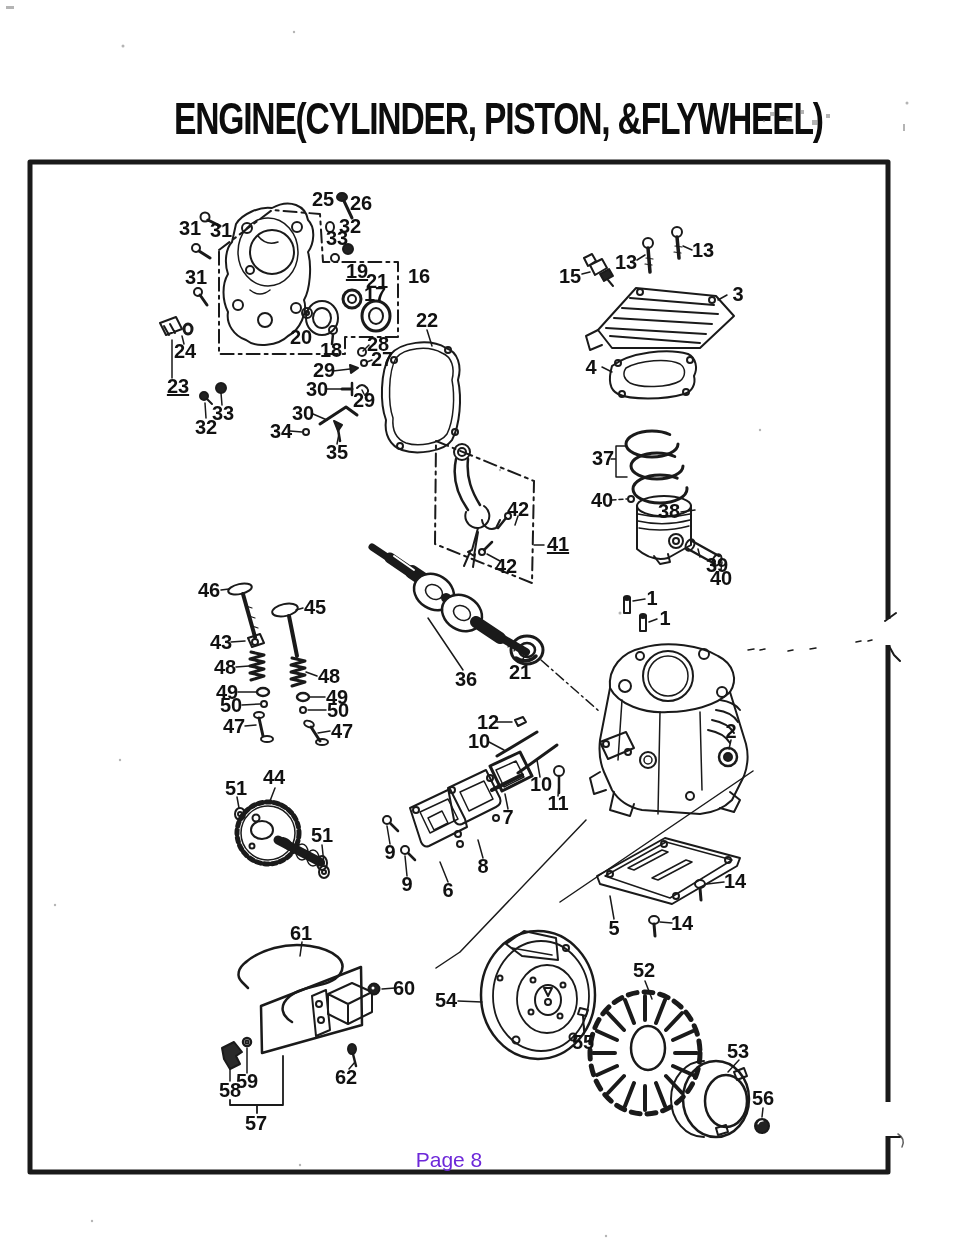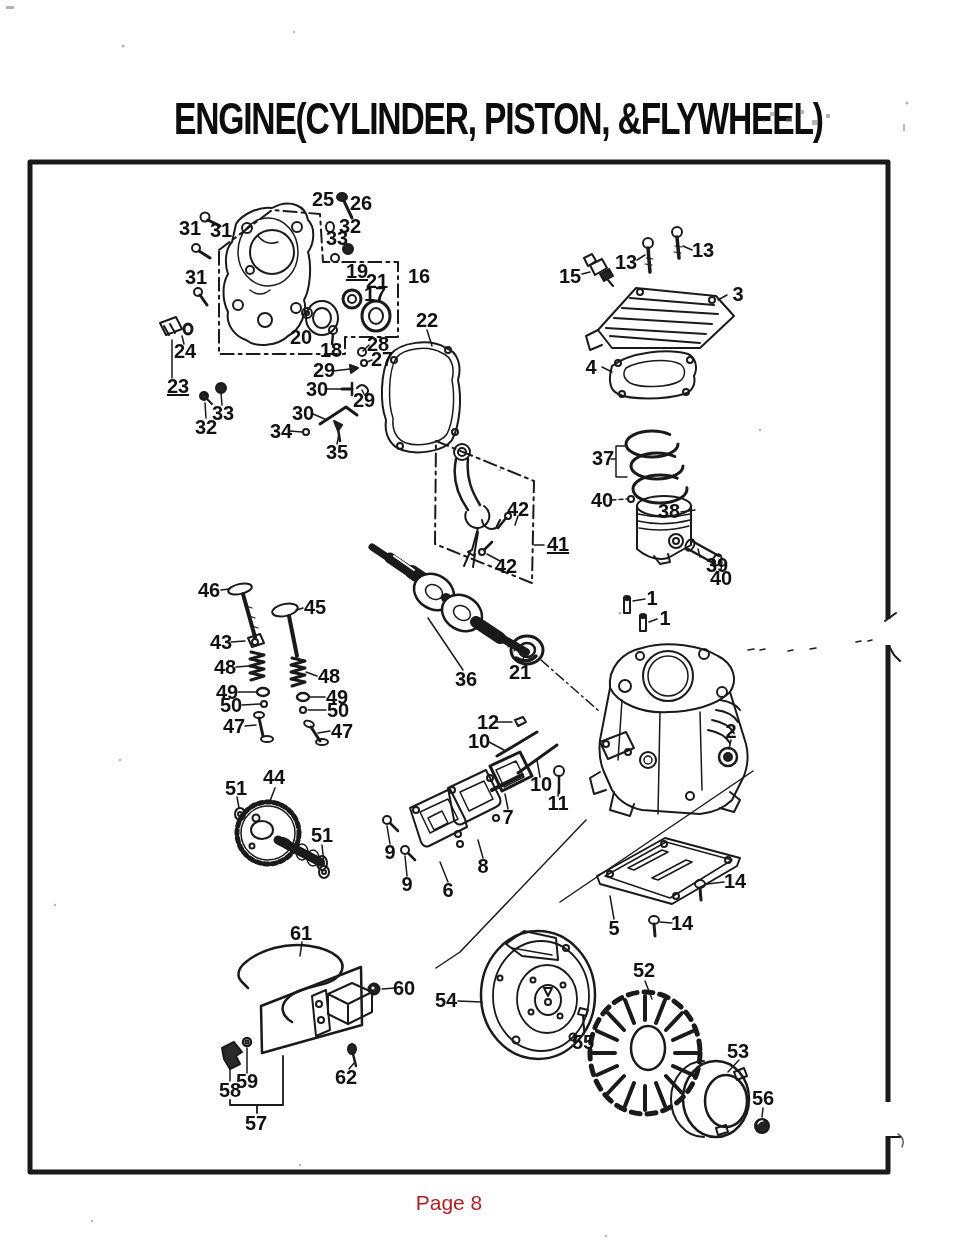--- a/index.html
+++ b/index.html
@@ -1,22 +1,22 @@
 <!DOCTYPE html>
 <html><head>
 <meta charset="utf-8">
 <style>
   html,body{margin:0;padding:0;background:#e8e8e8;}
   #page{position:relative;width:980px;height:1245px;background:#ffffff;overflow:hidden;
         font-family:"Liberation Sans",sans-serif;color:#141414;}
   #title{position:absolute;left:174px;top:94px;font-size:42px;font-weight:900;
          letter-spacing:-1.5px;transform:scale(0.80,1.06);transform-origin:left top;
          white-space:nowrap;color:#0d0d0d;}
-  #footer{position:absolute;left:449px;top:1203px;transform:translate(-50%,-50%);
-          font-size:21px;color:#b91c1c;}
+  #footer{position:absolute;left:449px;top:1160px;transform:translate(-50%,-50%);
+          font-size:21px;color:#6d28d9;}
   #art{position:absolute;left:0;top:0;}
   .callout{position:absolute;transform:translate(-50%,-50%);font-size:20px;font-weight:700;
            color:#111;white-space:nowrap;line-height:1;}
   #callout-layer{position:absolute;left:0;top:0;width:824px;height:1245px;pointer-events:none;}
 </style>
 </head>
 <body>
 
 <div id="page">
 

